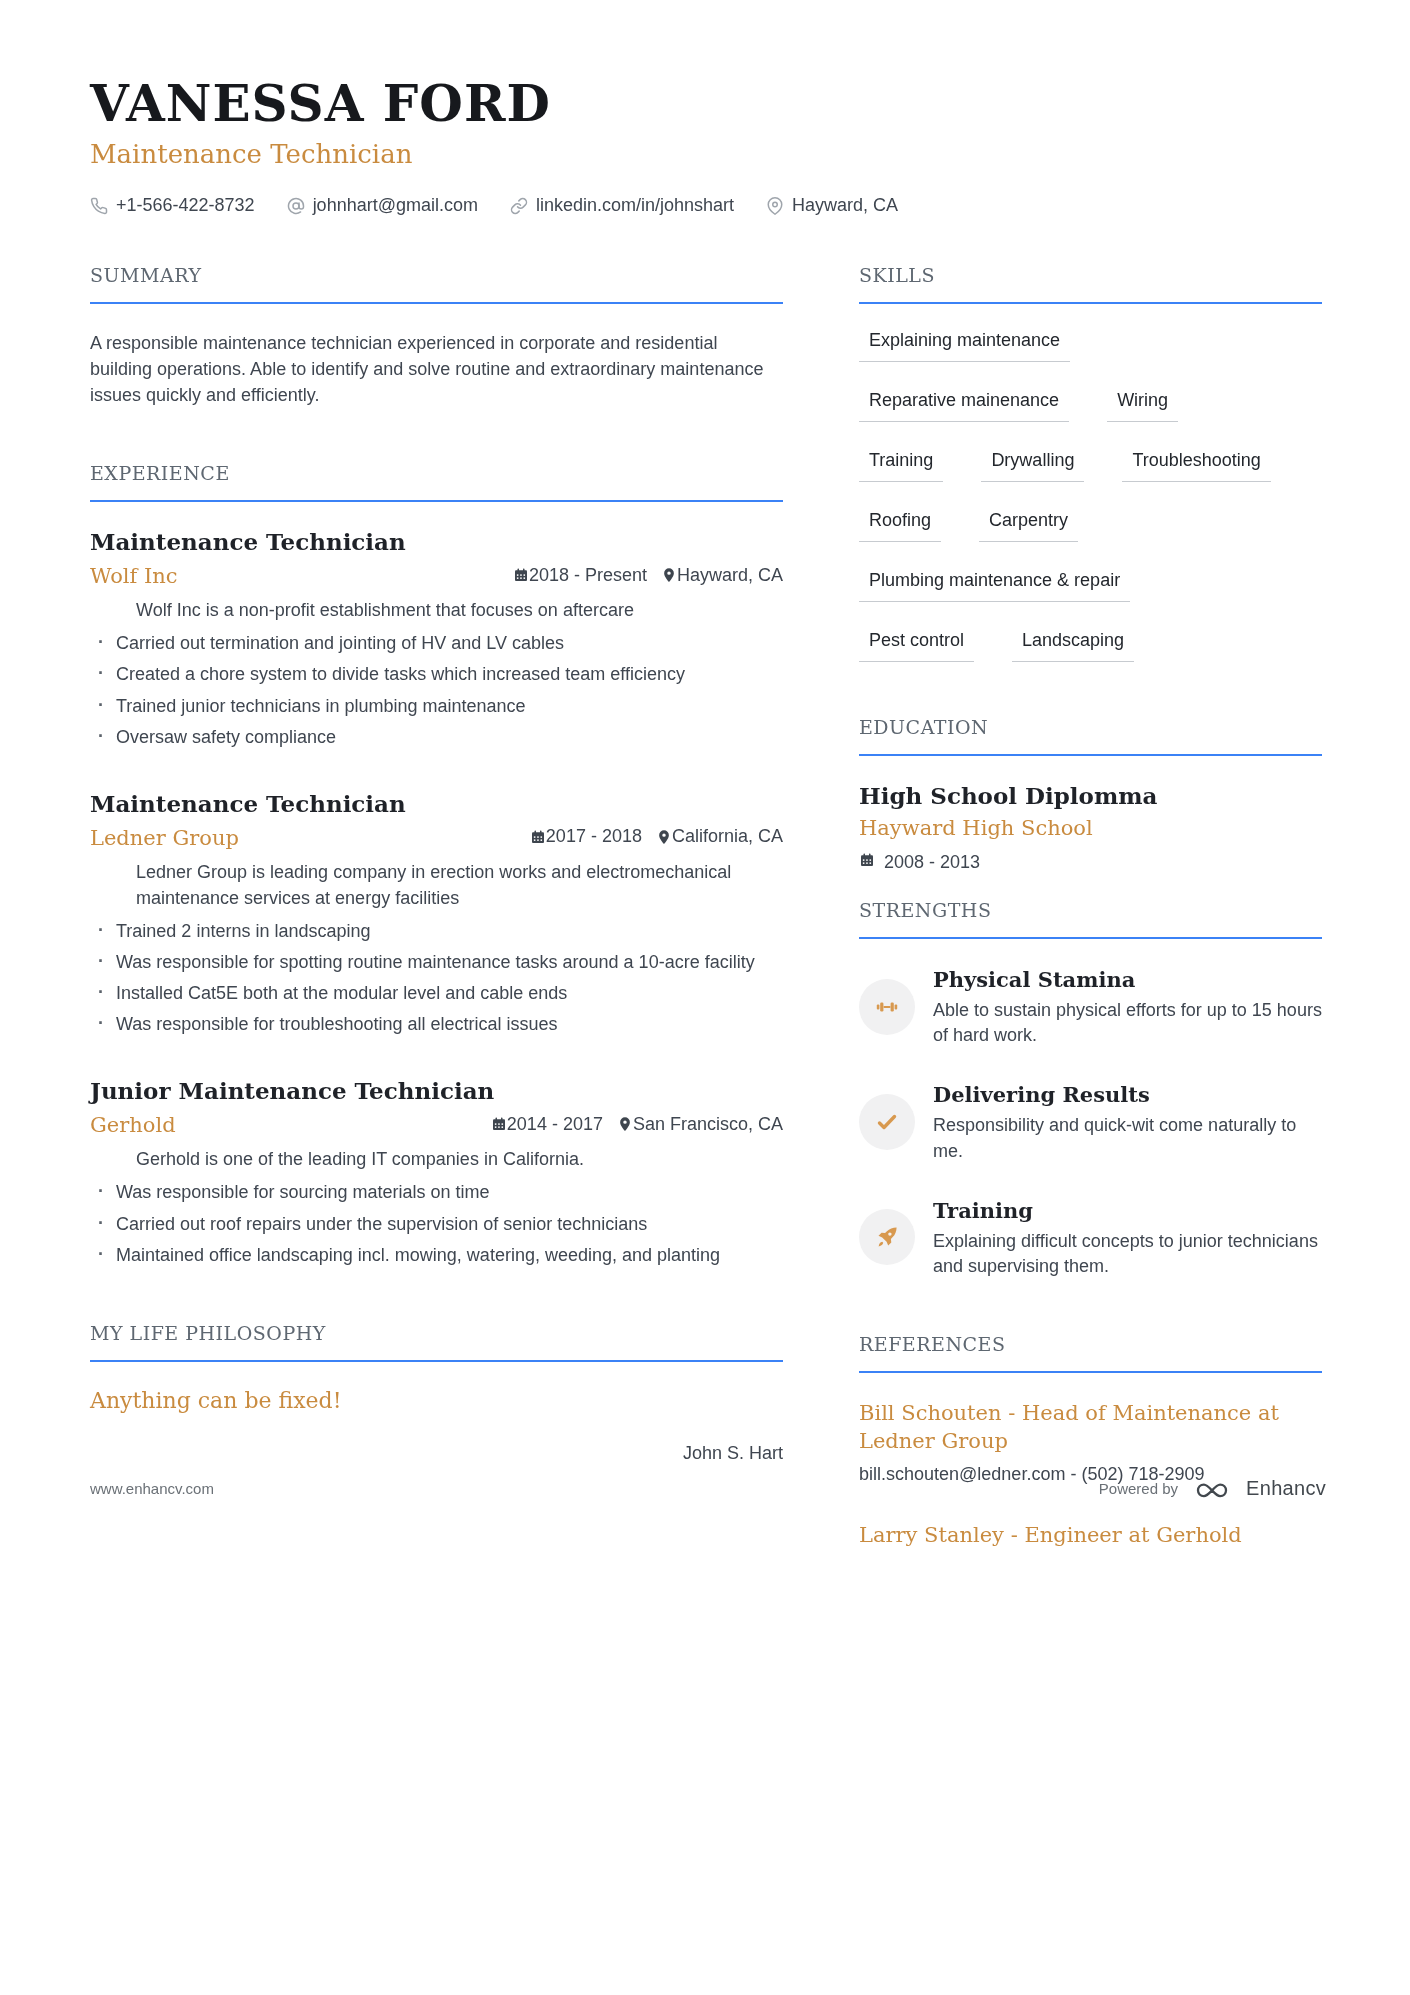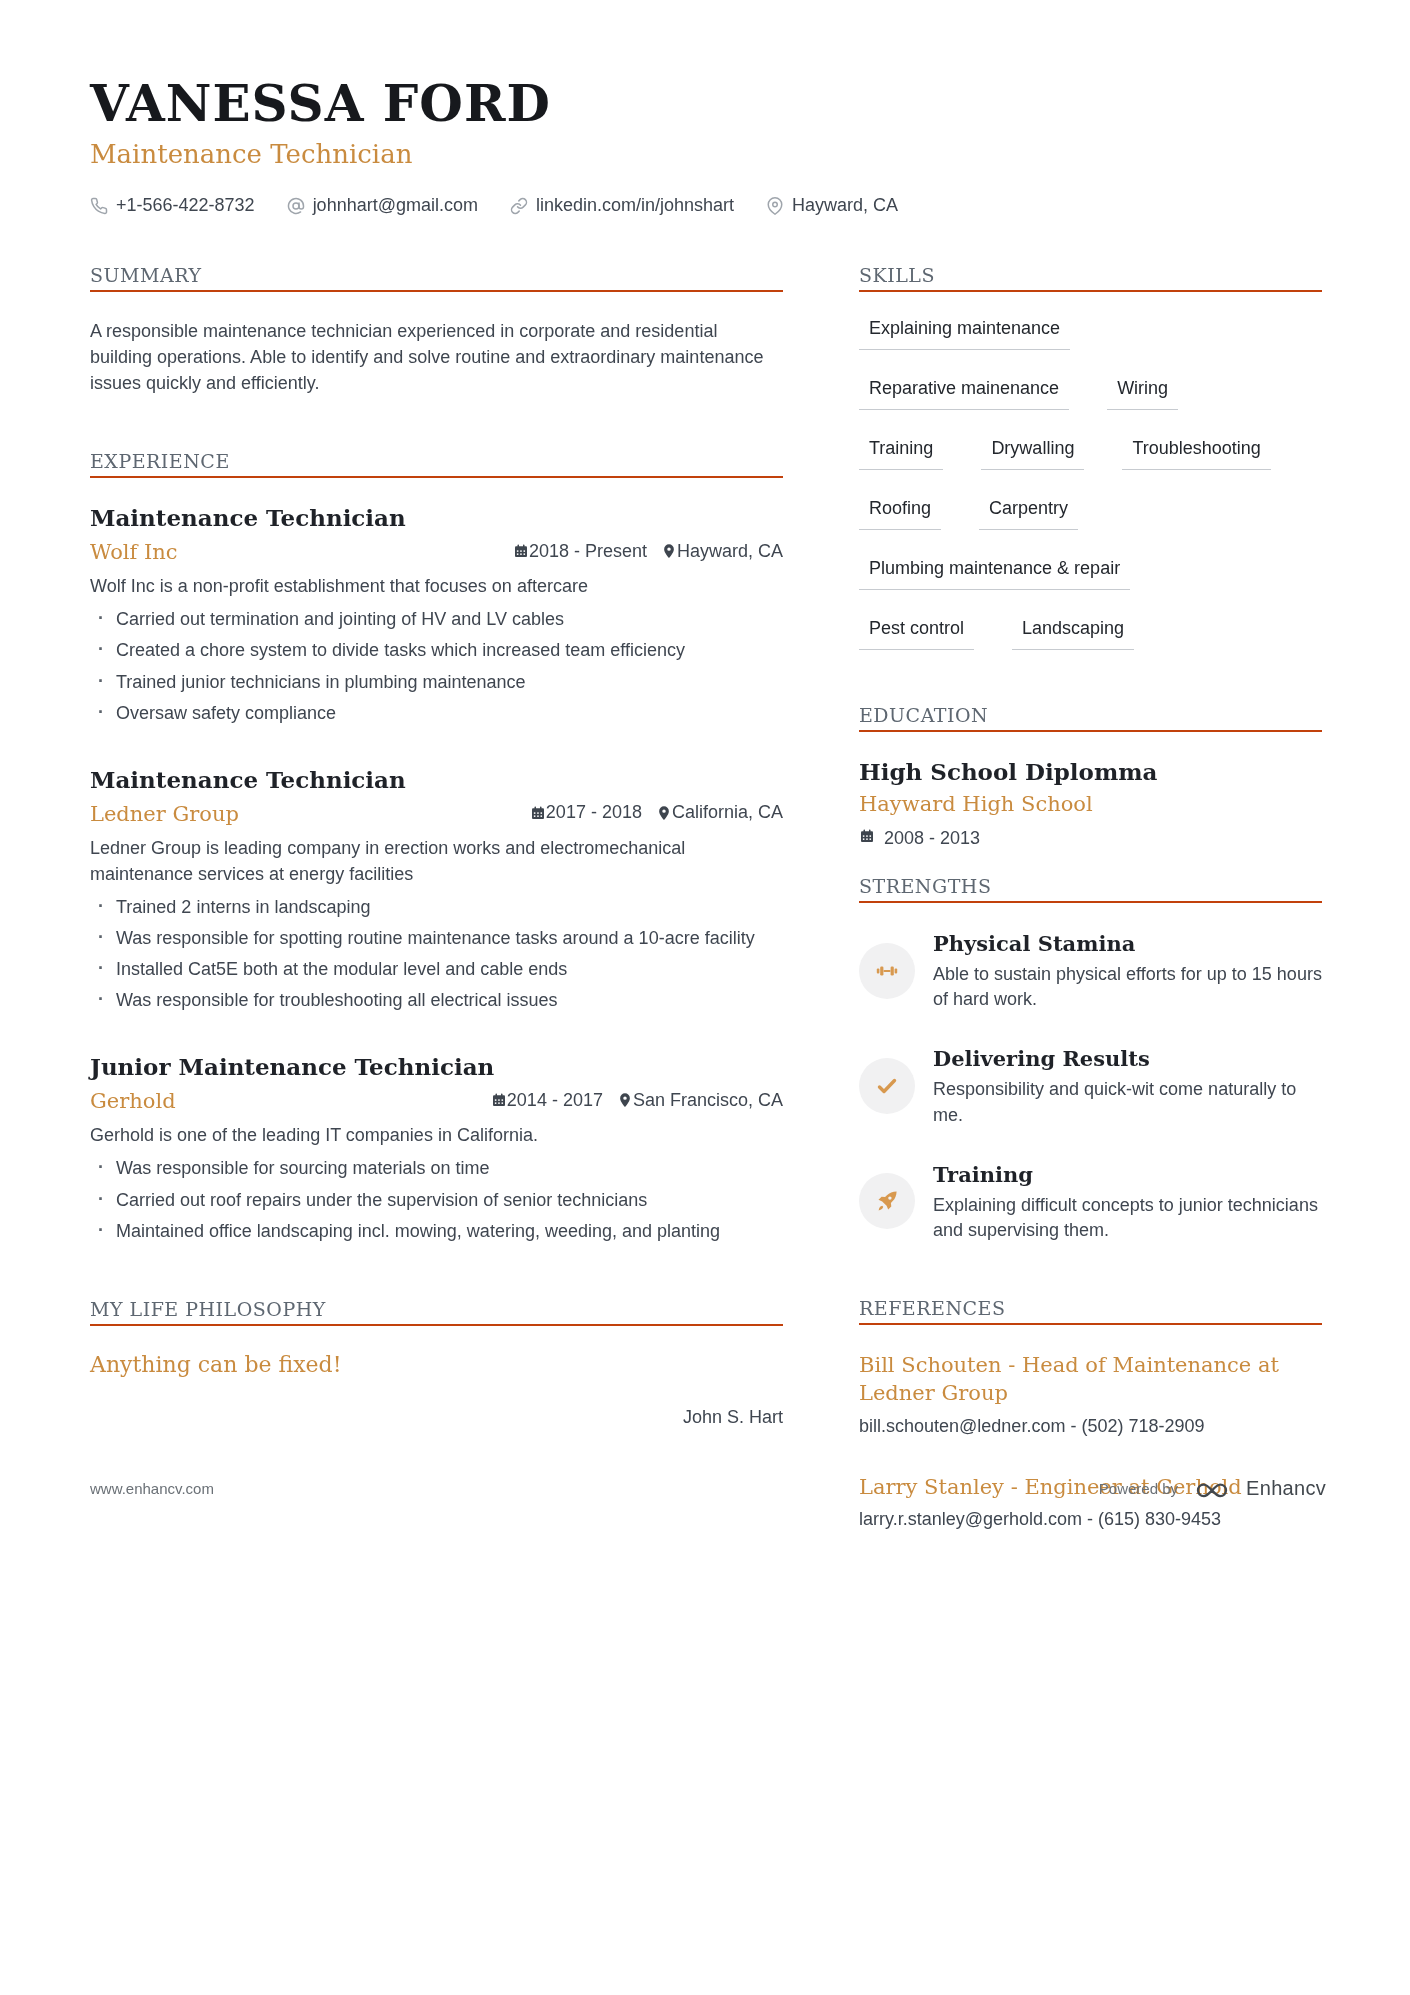--- a/index.html
+++ b/index.html
@@ -14,34 +14,34 @@
   .contact-item { display:inline-flex; align-items:center; gap:8px; font-size:18px; color:#3F4650; }
   .cicon { display:inline-flex; color:#9FA5AC; }
   .cicon svg { width:18px; height:18px; }
 
   
   .columns { display:flex; gap:76px; }
   .col-left { width:693px; flex:0 0 693px; }
   .col-right { flex:1 1 auto; min-width:0; }
 
   h2.sec { font-family:"DejaVu Serif", serif; font-weight:400; font-size:19px; letter-spacing:0.5px; color:#5E6771;
-           border-bottom:2px solid #c2410c; padding-bottom:4px; margin-bottom:26px; }
+           border-bottom:2px solid #3b82f6; padding-bottom:16px; margin-bottom:26px; }
   section { margin-bottom:54px; }
   .body { font-size:18px; line-height:1.45; color:#3F4650; }
 
   
   .job { margin-bottom:40px; }
   .job-t { font-family:"DejaVu Serif", serif; font-weight:700; font-size:23px; color:#1F2228; }
   .job-row { display:flex; justify-content:space-between; align-items:baseline; margin-top:9px; }
   .company { font-family:"DejaVu Serif", serif; font-size:21px; color:#C98B3F; }
   .meta { display:inline-flex; align-items:center; font-size:18px; color:#3F4650; }
   .meta .gap { width:14px; }
   .micon { display:inline-flex; color:#3E454E; }
   .micon svg { width:16px; height:16px; }
-  .jdesc { margin-top:9px; }
+  .jdesc { margin-top:9px;margin-left:46px; }
   ul.bullets { list-style:none; margin-top:7px; }
   ul.bullets li { position:relative; padding-left:26px; margin-top:5px; }
   ul.bullets li::before { content:"·"; position:absolute; left:8px; top:-1px; color:#5B626B; font-weight:700; }
 
   
   .quote { font-family:"DejaVu Serif", serif; font-size:22px; color:#C98B3F; }
   .quote-author { text-align:right; font-size:18px; color:#3F4650; margin-top:30px; }
 
   
   .skill-rows { margin-top:4px; }

